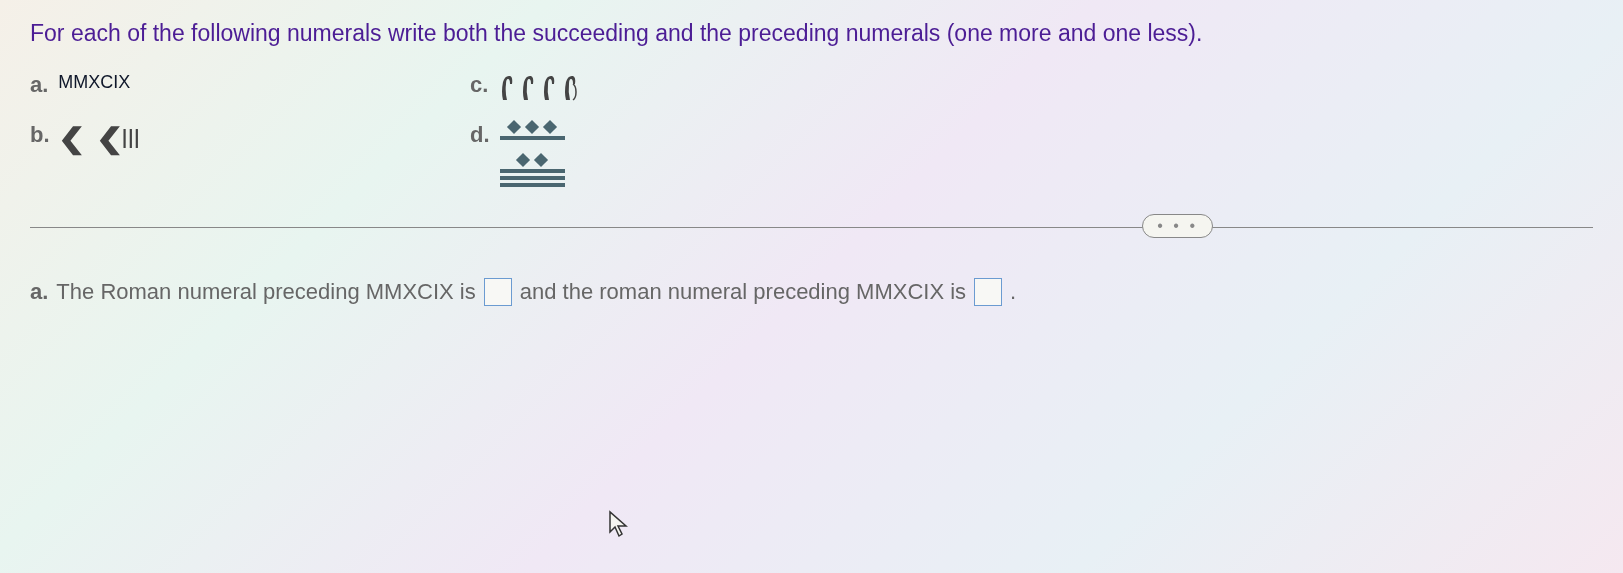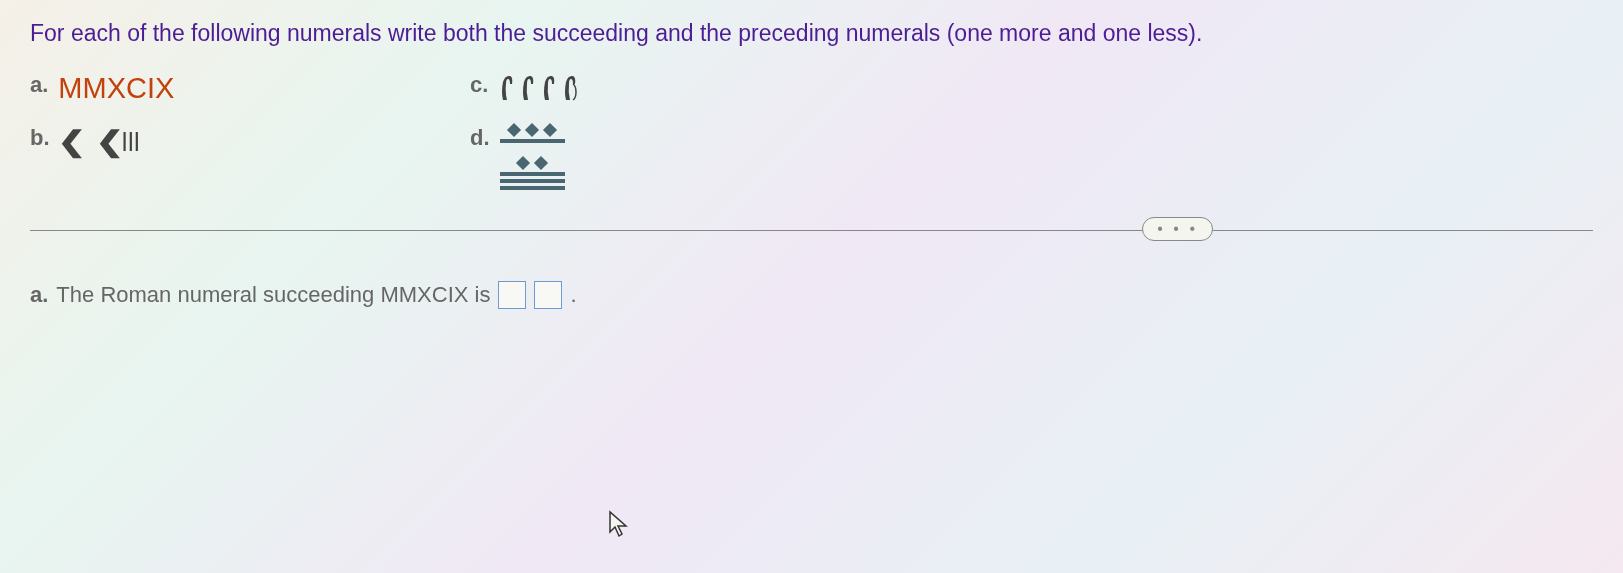--- a/index.html
+++ b/index.html
@@ -34,22 +34,22 @@
       display: flex;
       align-items: flex-start;
       gap: 10px;
     }
     .problem-label {
       color: #666;
       font-weight: bold;
       font-size: 22px;
     }
     .problem-content {
-      color: #c2410c;
-      font-size: 29px;
+      color: #0f172a;
+      font-size: 18px;
     }
     .babylonian {
       font-family: serif;
       font-size: 28px;
       font-weight: bold;
       color: #444;
       display: flex;
       align-items: center;
       gap: 15px;
     }
@@ -221,22 +221,23 @@
 
 </div>
 
 <div class="divider-row">
   <hr class="divider-line">
   <span class="ellipsis-badge">• • •</span>
 </div>
 
 <div class="answer-row">
   <span class="answer-label">a.</span>
-  <span>The Roman numeral succeeding MMXCIX is</span>
+  <span>The Roman numeral preceding MMXCIX is</span>
   <input class="answer-input" type="text" style="">
+  <span>and the roman numeral preceding MMXCIX is</span>
   <input class="answer-input" type="text" style="">
   <span>.</span>
 </div>
 
 <div class="cursor-pointer">
   <svg width="22" height="28" viewBox="0 0 22 28">
     <path d="M2 2 L2 22 L7 17 L11 26 L14 24 L10 16 L18 16 Z" fill="#f5f5f0" stroke="#333" stroke-width="1.5"></path>
   </svg>
 </div>
 

